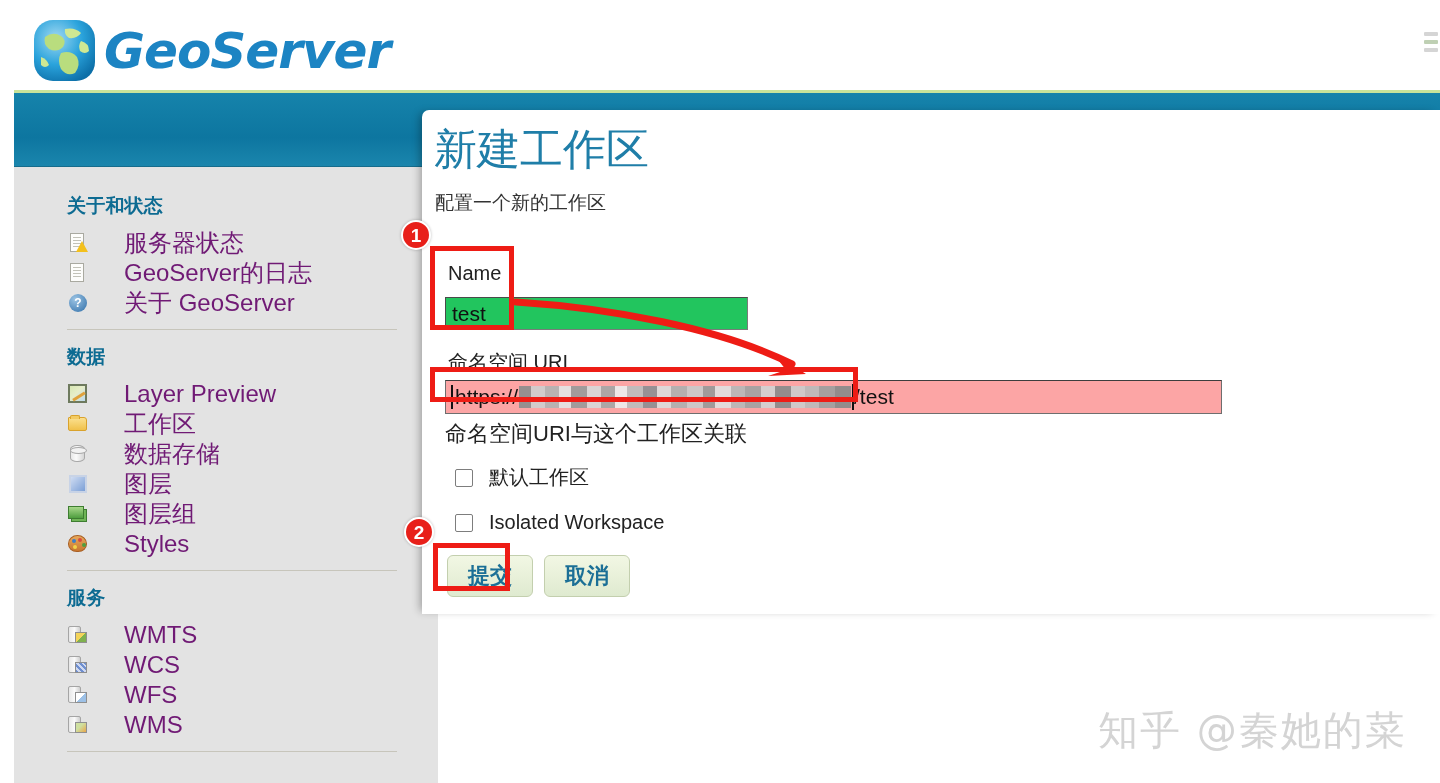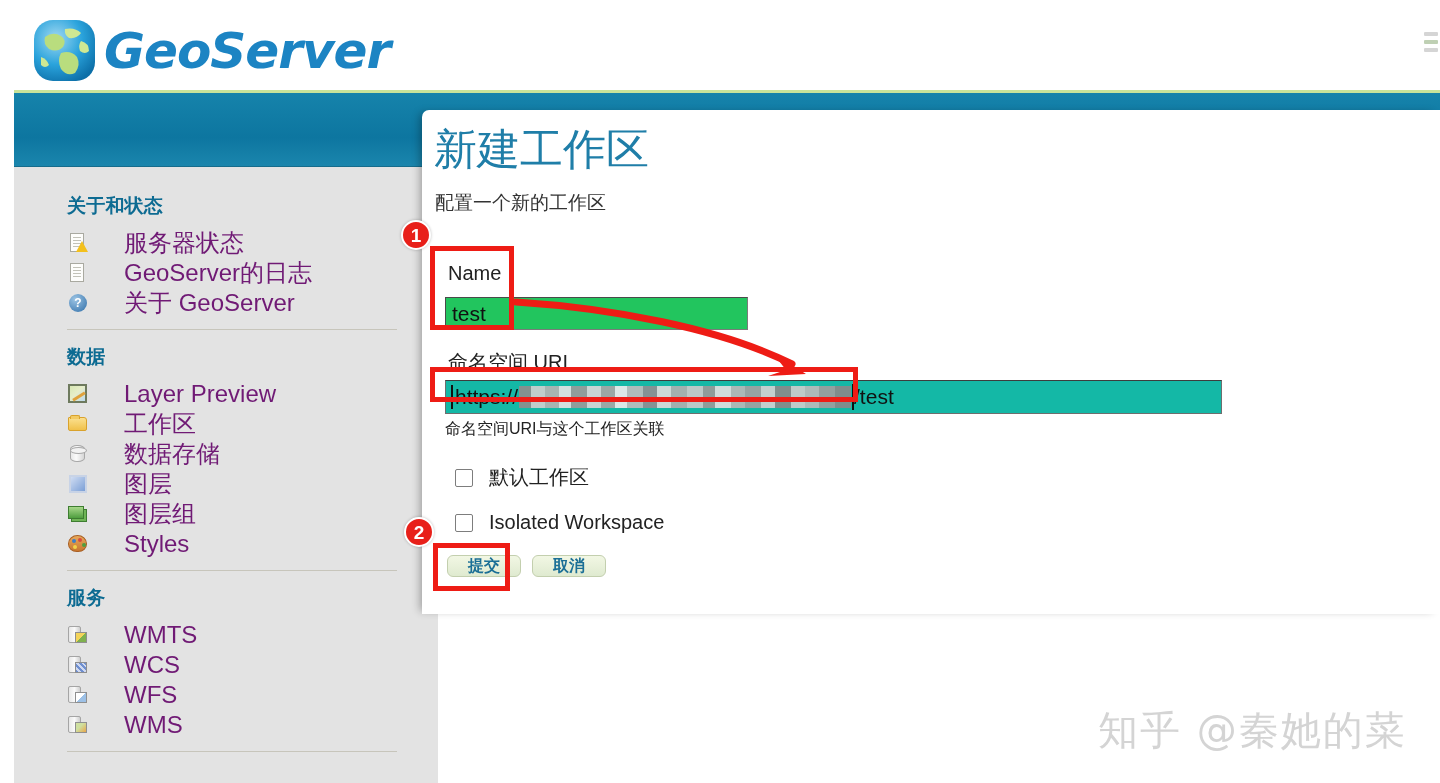--- a/index.html
+++ b/index.html
@@ -210,59 +210,59 @@
     padding: 2px 6px; outline: none;
   }
 
   #name-input { position:absolute; left:12px; top:175px; width:303px; height:33px; }
   #name-label-wrap { position:absolute; left:12px; top:140px; }
 
   #uri-label-wrap { position:absolute; left:12px; top:227px; }
   #uri-input-box {
     position:absolute; left:12px; top:258px; width:777px; height:34px;
     border:1px solid #6e6e6e; border-top-color:#3d3d3d;
-    background:#14b8a6; display:flex; align-items:center; padding:0 5px;
+    background:#fca5a5; display:flex; align-items:center; padding:0 5px;
     overflow:hidden;
   }
   #uri-caret-1 { width:2px; height:24px; background:#111; margin-right:2px; flex:0 0 2px; }
   .uri-text { font-size:21px; color:#111; white-space:nowrap; }
   #uri-redacted {
     flex: 0 0 auto; width: 332px; height: 22px; margin: 0 0 0 1px;
     background:
       linear-gradient(90deg,
         #8e8e8e 0 12px, #cfcfcf 12px 26px, #b4b4b4 26px 40px, #e4e4e4 40px 52px,
         #9b9b9b 52px 68px, #d8d8d8 68px 82px, #a7a7a7 82px 96px, #ededed 96px 108px,
         #bdbdbd 108px 124px, #8f8f93 124px 138px, #dcdcdc 138px 152px, #b0b0b0 152px 168px,
         #cacaca 168px 184px, #9a9a9a 184px 196px, #e0e0e0 196px 212px, #b8b8b8 212px 226px,
         #a2a2a2 226px 242px, #d2d2d2 242px 256px, #8b8b8b 256px 272px, #cdcdcd 272px 286px,
         #bbbbbb 286px 300px, #9f9f9f 300px 316px, #8a8a8a 316px 332px),
       #b9b9b9;
     opacity: 0.92;
   }
   #uri-caret-2 { width:2px; height:26px; background:#111; margin:0 0 0 1px; flex:0 0 2px; }
-  #uri-hint { position:absolute; left:12px; top:297px; color:#222; font-size:16px;text-align:center; }
+  #uri-hint { position:absolute; left:12px; top:297px; color:#222; font-size:22px;text-align:center; }
 
   .chk-row {
     display:flex; align-items:center; position:absolute; left:22px;
   }
   .chk-box {
     width:18px; height:18px; border:1px solid #7d7d7d; background:#fff;
     border-radius:2px; margin-right:16px; flex:0 0 18px;
   }
   .chk-label { font-size:20px; color:#222; }
   #chk-default { top:342px; }
   #chk-isolated { top:389px; }
 
   #btn-row { position:absolute; left:14px; top:433px; display:flex; gap:11px; }
   .gs-btn {
     font-family:"Liberation Sans", sans-serif;
-    font-size:16px; font-weight:bold; color:#1b6f96;
+    font-size:22px; font-weight:bold; color:#1b6f96;
     background:linear-gradient(to bottom,#f2f7e4,#dfead0);
     border:1px solid #c3cfae; border-radius:6px;
-    padding:2px 20px; cursor:pointer; line-height:1;
+    padding:9px 20px; cursor:pointer; line-height:1;
   }
 
   
   .ann-box {
     position:absolute; border:5px solid #ee1c15;
     pointer-events:none;
   }
   #ann-name-box { left:430px; top:246px; width:84px; height:84px; }
   #ann-uri-box  { left:430px; top:367px; width:428px; height:35px; }
   #ann-btn-box  { left:433px; top:543px; width:77px; height:48px; }

